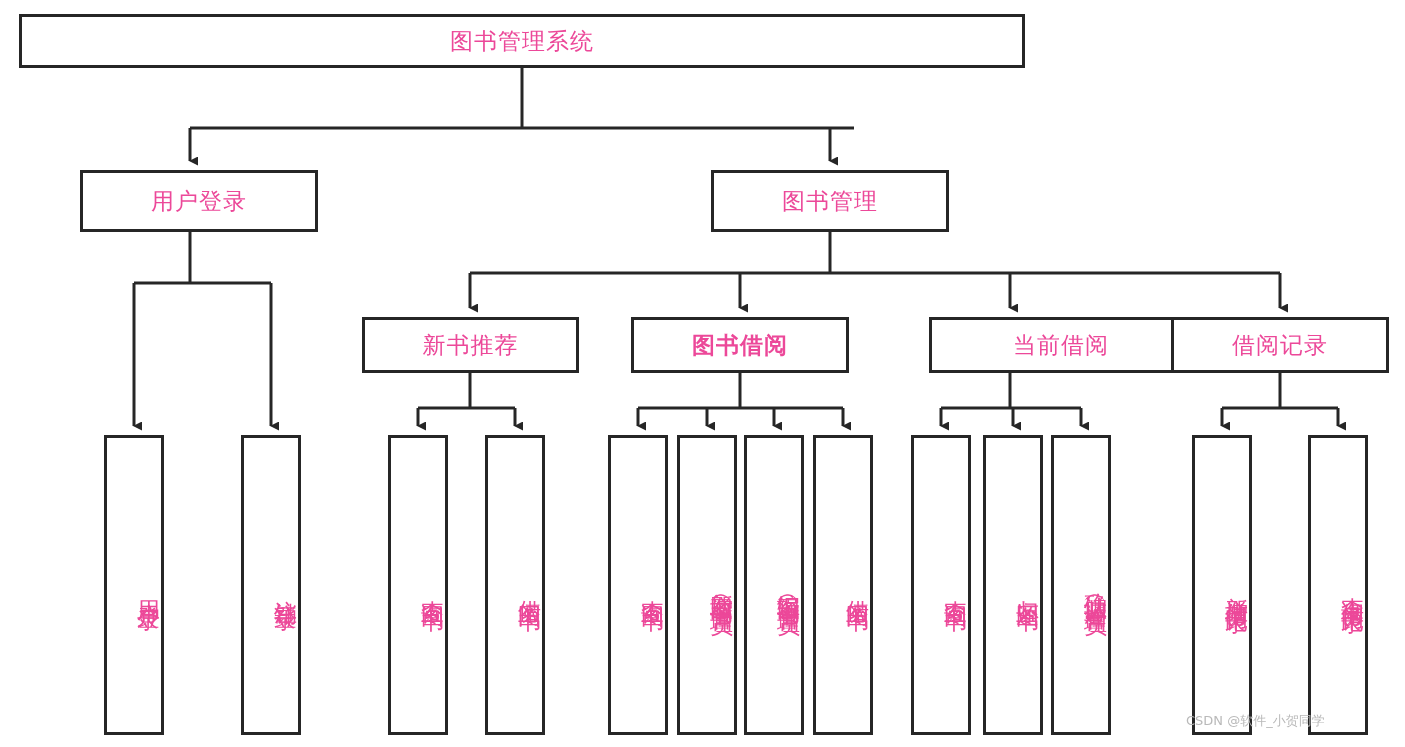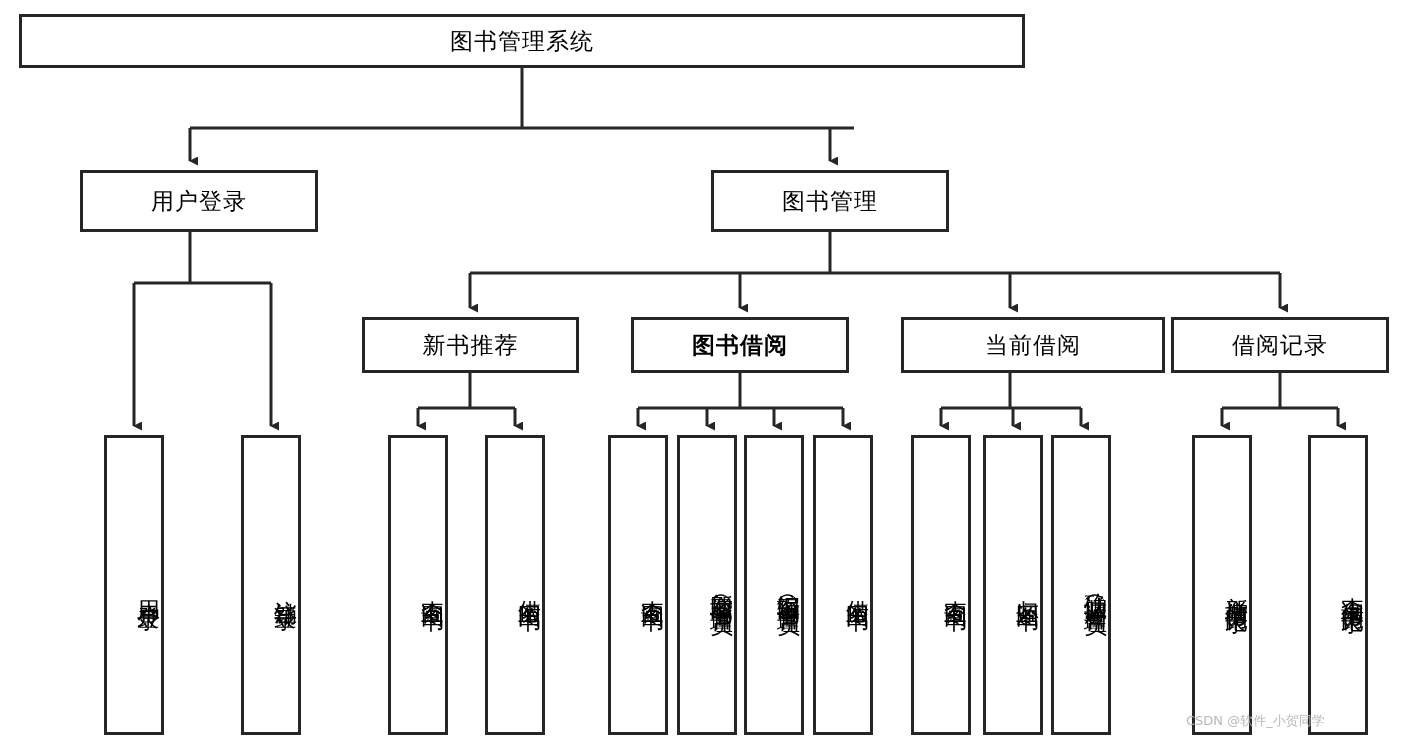--- a/index.html
+++ b/index.html
@@ -22,21 +22,21 @@
     height: 747px;
   }
   .node-box {
     position: absolute;
     box-sizing: border-box;
     border: 3px solid #262626;
     background: #ffffff;
     display: flex;
     align-items: center;
     justify-content: center;
-    color: #000000;
+    color: #ec4899;
   }
   .node-box.horiz {
     font-size: 23px;
     letter-spacing: 1px;
   }
   .node-box.vert {
     writing-mode: vertical-rl;
     text-orientation: upright;
     font-size: 23px;
     letter-spacing: 3px;
@@ -135,21 +135,21 @@
   <div class="node-box horiz" style="left:711px; top:170px; width:238px; height:62px;">
     <span>图书管理</span>
   </div>
 
   <div class="node-box horiz" style="left:362px; top:317px; width:217px; height:56px;">
     <span>新书推荐</span>
   </div>
   <div class="node-box horiz" style="left:631px; top:317px; width:218px; height:56px;font-weight:bold;">
     <span>图书借阅</span>
   </div>
-  <div class="node-box horiz" style="left:901px; top:317px; width:264px; height:56px;">
+  <div class="node-box horiz" style="left:929px; top:317px; width:264px; height:56px;">
     <span>当前借阅</span>
   </div>
   <div class="node-box horiz" style="left:1171px; top:317px; width:218px; height:56px;">
     <span>借阅记录</span>
   </div>
 
   <div class="node-box vert" style="left:104px; top:435px; width:60px; height:300px;">
     <span class="v-label">用户登录</span>
   </div>
   <div class="node-box vert" style="left:241px; top:435px; width:60px; height:300px;">

